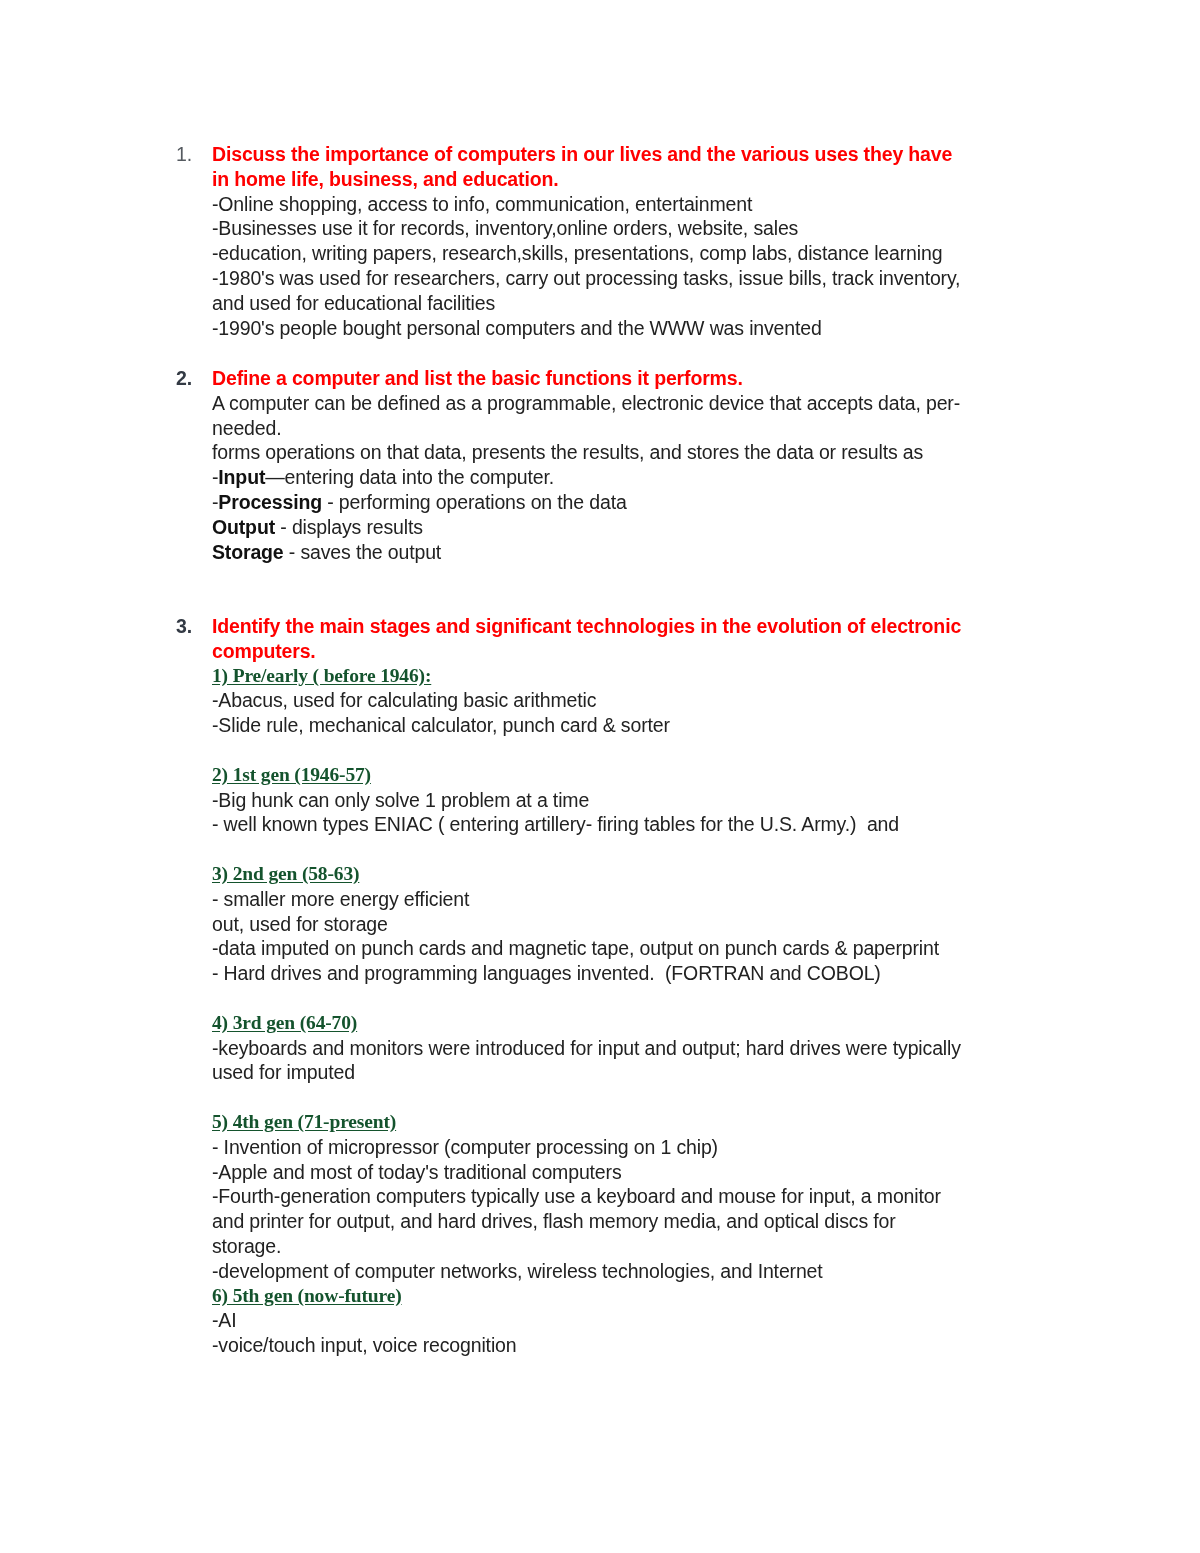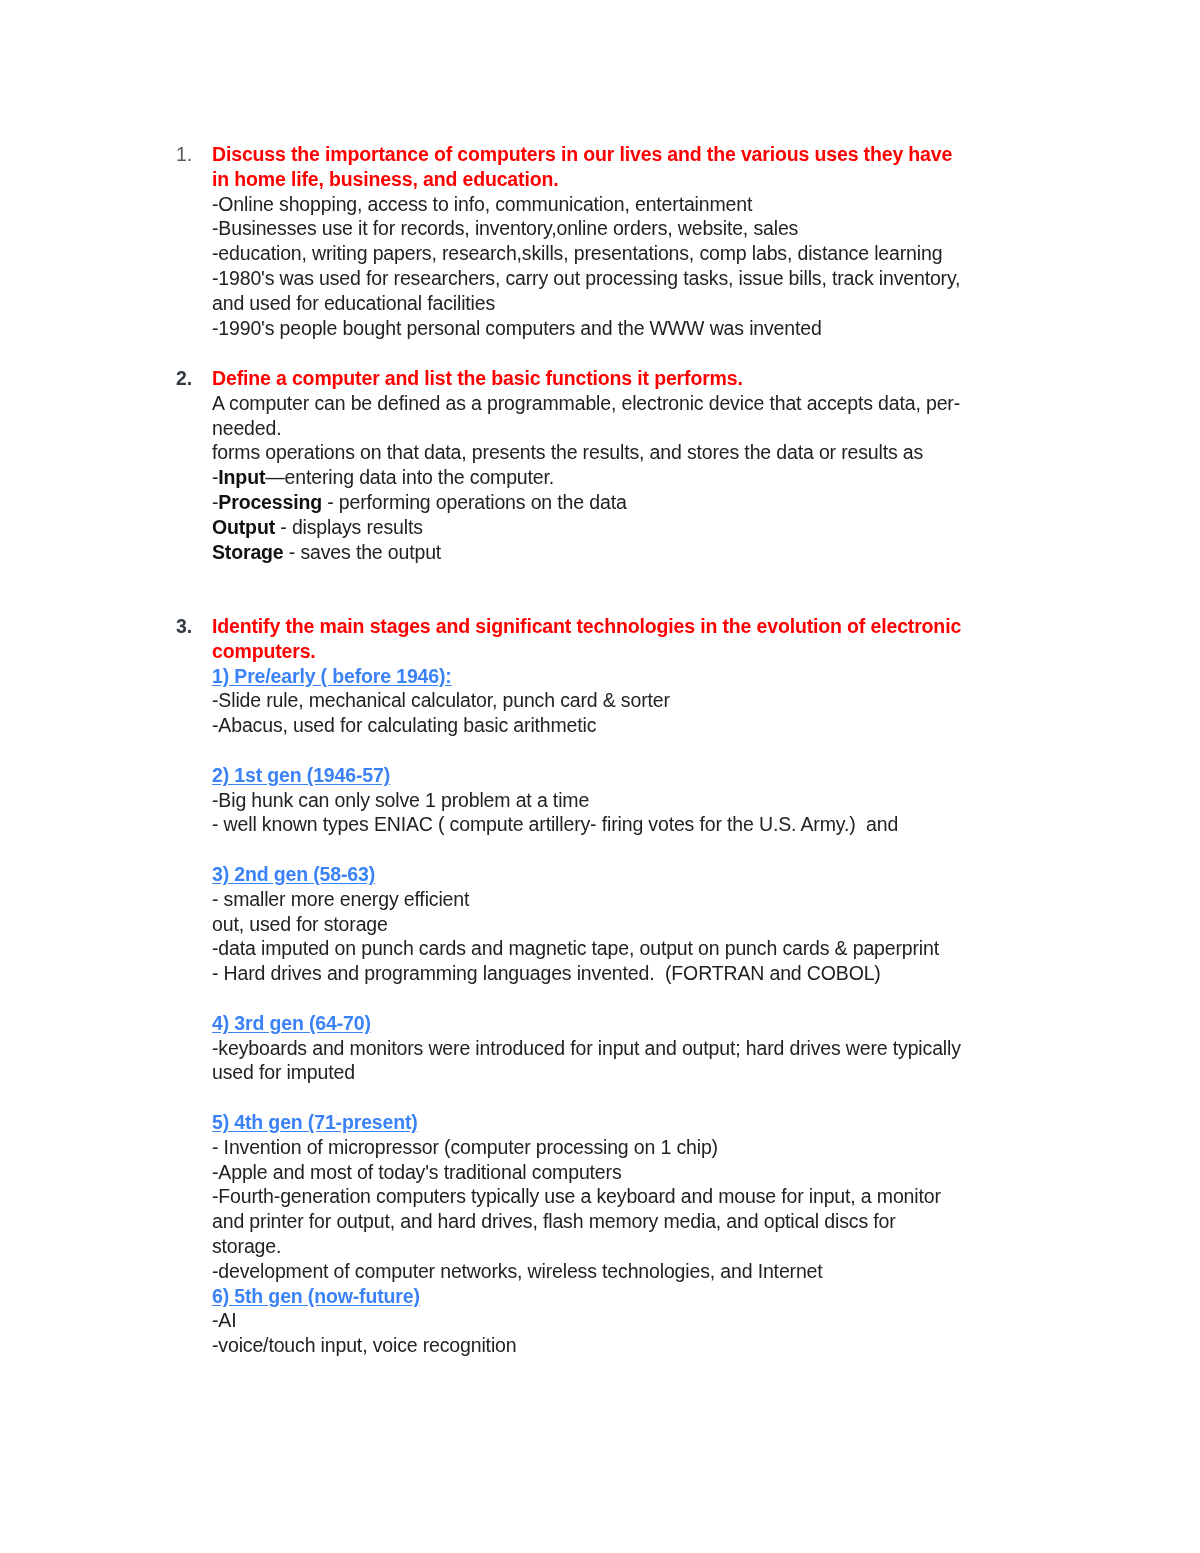--- a/index.html
+++ b/index.html
@@ -12,21 +12,21 @@
   .item { position: absolute; left: 176px; width: 900px; }
   .num {
     position: absolute; left: 0; top: 0; width: 30px;
     line-height: 24.8px;
   }
   .num.plain { color: #555a60; font-weight: normal; }
   .num.bold { color: #333a44; font-weight: bold; }
   .body { margin-left: 36px; line-height: 24.8px; letter-spacing: -0.15px; }
   .line { white-space: pre; display: block; height: 24.8px; }
   .heading { color: #ff0000; font-weight: bold; text-decoration-thickness: 1.5px; text-underline-offset: 2px; }
-  .sub { font-weight: bold; text-decoration: underline; text-underline-offset: 2px; color: #3b82f6; }
+  .sub { font-weight: bold; text-decoration: underline; text-underline-offset: 2px; color: #14532d; font-family: Liberation Serif, serif; }
   .blank { height: 24.8px; display: block; }
   b { color: #111111; margin-top: 8px; }
 </style>
 </head>
 <body>
 
 <div class="page">
 
   <div class="item" style="top:142px;">
     <span class="num plain">1.</span>
@@ -56,27 +56,27 @@
     </div>
   </div>
 
   <div class="item" style="top:614px;">
     <span class="num bold">3.</span>
     <div class="body">
       <span class="line heading">Identify the main stages and significant technologies in the evolution of electronic</span>
       <span class="line heading">computers.</span>
 
       <span class="line sub">1) Pre/early ( before 1946):</span>
+      <span class="line">-Abacus, used for calculating basic arithmetic</span>
       <span class="line">-Slide rule, mechanical calculator, punch card &amp; sorter</span>
-      <span class="line">-Abacus, used for calculating basic arithmetic</span>
       <span class="blank"></span>
 
       <span class="line sub">2) 1st gen (1946-57)</span>
       <span class="line">-Big hunk can only solve 1 problem at a time</span>
-      <span class="line">- well known types ENIAC ( compute artillery- firing votes for the U.S. Army.)  and</span>
+      <span class="line">- well known types ENIAC ( entering artillery- firing tables for the U.S. Army.)  and</span>
       <span class="blank"></span>
 
       <span class="line sub">3) 2nd gen (58-63)</span>
       <span class="line">- smaller more energy efficient</span>
       <span class="line">out, used for storage</span>
       <span class="line">-data imputed on punch cards and magnetic tape, output on punch cards &amp; paperprint</span>
       <span class="line">- Hard drives and programming languages invented.  (FORTRAN and COBOL)</span>
       <span class="blank"></span>
 
       <span class="line sub">4) 3rd gen (64-70)</span>

